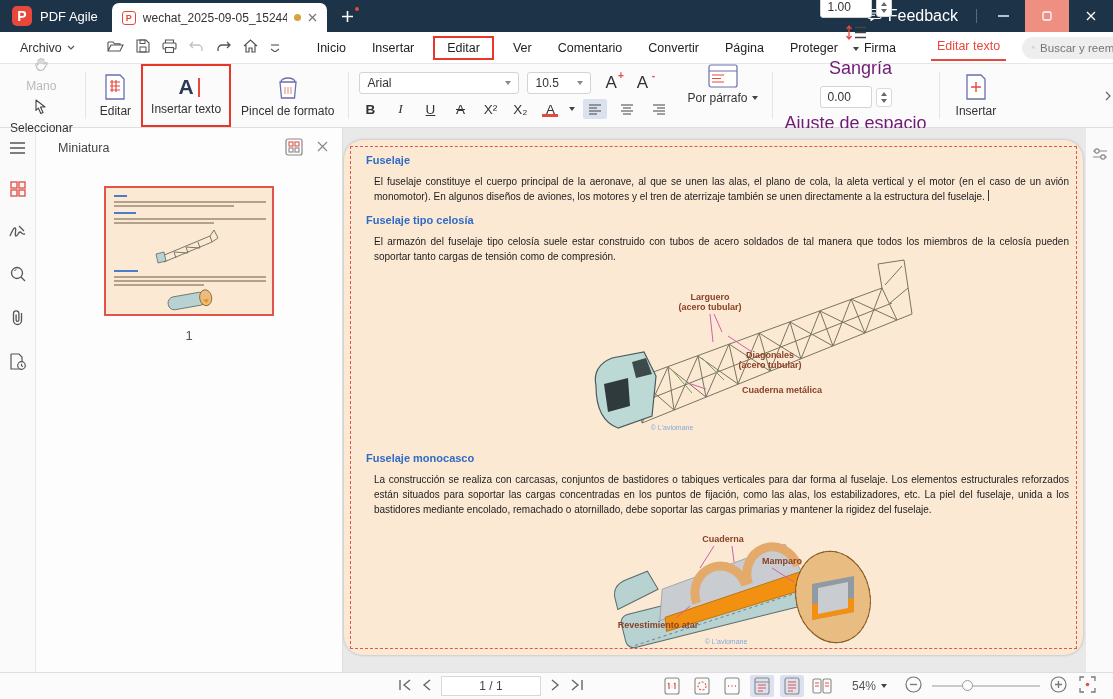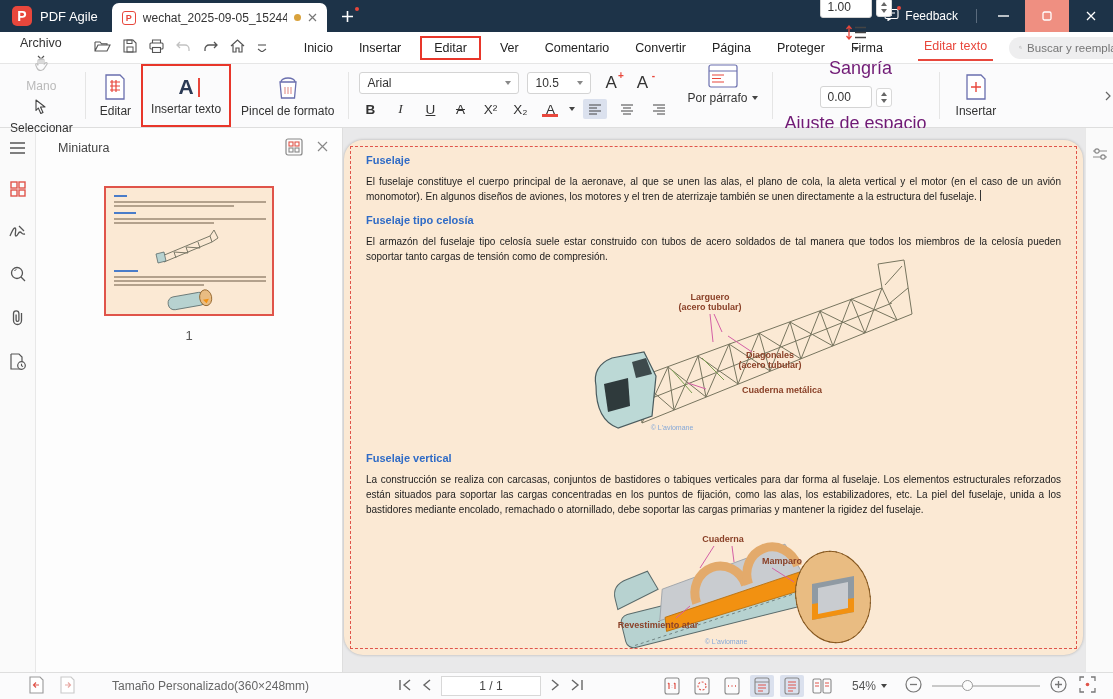--- a/index.html
+++ b/index.html
@@ -13,30 +13,30 @@
   .app-name { font-size:13px; }
   .tab { background:#fff; color:#333; margin-top:3px; border-radius:7px 7px 0 0; display:flex; align-items:center; gap:7px; padding:0 10px; width:215px; font-size:12px; }
   .tab-doc-icon { width:14px; height:14px; border:1.5px solid #e8473c; border-radius:3px; color:#e8473c; font-size:9px; font-weight:bold; display:flex; align-items:center; justify-content:center; }
   .tab-title { white-space:nowrap; overflow:hidden; flex:1; }
   .tab-dot { width:7px; height:7px; border-radius:50%; background:#d9a23c; }
   .tab-close svg, .newtab svg { display:block; }
   .newtab { position:relative; display:flex; align-items:center; padding:0 14px; }
   .newtab .reddot { position:absolute; top:7px; right:9px; width:4px; height:4px; border-radius:50%; background:#e8473c; }
   .tb-spacer { flex:1; }
   .tb-right { display:flex; align-items:center; }
-  .feedback { display:flex; align-items:center; gap:6px; font-size:12px; padding:0 14px; position:relative; }
+  .feedback { display:flex; align-items:center; gap:6px; font-size:16px; padding:0 14px; position:relative; }
   .fb-icon { position:relative; }
   .fb-icon .reddot { position:absolute; top:-2px; right:-2px; width:4px; height:4px; border-radius:50%; background:#e8473c; }
   .tb-sep { width:1px; height:14px; background:#5a6b7d; margin:0 4px; }
   .win-btn { width:44px; height:32px; display:flex; align-items:center; justify-content:center; }
   .win-max { background:#ef8f81; }
 
   
   .menubar { height:32px; background:#fff; border-bottom:1px solid #e6e6e6; display:flex; align-items:center; flex:0 0 32px; padding:0 8px; }
-  .archivo { display:flex; align-items:center; gap:5px; padding:0 12px; font-size:12.5px;flex-direction:column; }
+  .archivo { display:flex; align-items:center; gap:5px; padding:0 12px; font-size:12.5px; }
   .mb-sep { width:1px; height:16px; background:#e3e3e3; margin:0 6px; }
   .qat { display:flex; align-items:center; gap:12px; padding:0 8px; }
   .menu-items { display:flex; align-items:center; margin-left:16px; }
   .menu-item { padding:4px 2px; margin:0 11px; font-size:12.5px; color:#222; white-space:nowrap; }
   .menu-item.boxed { border:2px solid #e8362a; padding:3px 12px; margin:0 6px; }
   .editar-texto { color:#e8473c; padding:4px 6px 6px; margin:0 10px; border-bottom:2px solid #e8473c; font-size:12.5px; white-space:nowrap; }
   .search-box { display:flex; align-items:center; gap:5px; background:#eeeeef; border-radius:12px; height:22px; padding:0 10px; width:128px; margin-left:6px; }
   .search-box input { border:0; outline:0; background:transparent; width:100px; font-size:11.5px; color:#888; font-family:"Liberation Sans",sans-serif; }
 
   
@@ -85,21 +85,21 @@
   .thumb-wrap { display:flex; flex-direction:column; align-items:center; margin-top:18px; }
   .thumb { width:170px; height:130px; background:#fbe9d4; border:2px solid #e0544a; position:relative; }
   .thumb .tl { position:absolute; background:#b3a18c; height:1.5px; }
   .thumb .hl { position:absolute; background:#4a7cc9; height:2px; }
   .thumb-num { margin-top:12px; font-size:13px; color:#555; }
 
   .doc-area { flex:1; background:#e9e9ea; position:relative; overflow:hidden; }
   .page { position:absolute; left:1px; top:12px; width:739px; height:515px; background:#fbe9d4; box-shadow:0 0 3px rgba(0,0,0,.25);border-radius:19px; }
   .sel-border { position:absolute; left:6px; top:6px; right:6px; bottom:6px; border:1px dashed #e0544a; }
   .doc-h { position:absolute; color:#2f6bc6; font-weight:bold; font-size:11px; }
-  .doc-p { position:absolute; width:695px; font-size:10px; color:#1c1c1c; line-height:15px; text-align:justify; }
+  .doc-p { position:absolute; width:695px; font-size:10px; color:#1c1c1c; line-height:15px; text-align:justify;margin-left:8px; }
   .caret { display:inline-block; width:1px; height:11px; background:#333; vertical-align:-1px; margin-left:3px; }
   .right-rail { width:28px; background:#fafafa; border-left:1px solid #e8e8e8; display:flex; flex-direction:column; align-items:center; padding-top:18px; }
 
   
   .statusbar { height:27px; background:#fbfbfc; border-top:1px solid #dedede; position:relative; flex:0 0 27px; font-size:12px; color:#555; }
   .sb-left { position:absolute; left:28px; top:0; height:26px; display:flex; align-items:center; gap:14px; }
   .sb-size { margin-left:22px; white-space:nowrap; color:#666; }
   .sb-nav { position:absolute; left:398px; top:0; height:26px; display:flex; align-items:center; gap:10px; }
   .page-ind { width:100px; height:20px; border:1px solid #d8d8d8; background:#fff; text-align:center; font-size:12px; color:#444; font-family:"Liberation Sans",sans-serif; }
   .sb-views { position:absolute; left:660px; top:0; height:26px; display:flex; align-items:center; gap:6px; }
@@ -479,21 +479,21 @@
           <g font-family="Liberation Sans, sans-serif" font-size="9" font-weight="bold" fill="#8a4128" text-anchor="middle">
             <text x="128" y="42">Larguero</text>
             <text x="128" y="52">(acero tubular)</text>
             <text x="188" y="100">Diagonales</text>
             <text x="188" y="110">(acero tubular)</text>
             <text x="160" y="135" text-anchor="start">Cuaderna metálica</text>
           </g>
           <text x="90" y="172" font-family="Liberation Sans, sans-serif" font-size="7" fill="#85a8d8" text-anchor="middle">© L'aviomane</text>
         </svg>
 
-        <div class="doc-h" style="left:22px;top:312px;">Fuselaje vertical</div>
+        <div class="doc-h" style="left:22px;top:312px;">Fuselaje monocasco</div>
         <div class="doc-p" style="left:22px;top:332px;">La construcción se realiza con carcasas, conjuntos de bastidores o tabiques verticales para dar forma al fuselaje. Los elementos estructurales reforzados están situados para soportar las cargas concentradas en los puntos de fijación, como las alas, los estabilizadores, etc. La piel del fuselaje, unida a los bastidores mediante encolado, remachado o atornillado, debe soportar las cargas primarias y mantener la rigidez del fuselaje.</div>
 
         <svg width="310" height="140" viewBox="0 0 310 140" style="position:absolute;left:252px;top:372px;">
           <g transform="rotate(-14 130 85)">
             <rect x="22" y="78" width="216" height="34" rx="8" fill="#b7d2d0" stroke="#5a6b6b" stroke-width="1"></rect>
             <path d="M22,60 q0,-14 16,-16 l22,-3 l6,20 l-44,10 Z" fill="#b7d2d0" stroke="#5a6b6b" stroke-width="1"></path>
             <path d="M70,62 L200,48 L210,80 L60,92 Z" fill="#c9ccd0" stroke="#9aa0a6" stroke-width="0.8"></path>
             <path d="M66,90 L214,78 L216,96 L64,104 Z" fill="#f29111" stroke="#b86e0a" stroke-width="0.8"></path>
             <path d="M100,84 a26,28 0 0 1 52,-6" fill="none" stroke="#e3aa6b" stroke-width="9"></path>
             <path d="M155,78 a26,28 0 0 1 52,-6" fill="none" stroke="#e3aa6b" stroke-width="9"></path>
@@ -524,31 +524,20 @@
         <svg width="16" height="16" viewBox="0 0 16 16">
             <path d="M1,5 h14 M1,11 h14" stroke="#888" stroke-width="1.2"></path>
             <circle cx="5" cy="5" r="2.2" fill="#fafafa" stroke="#888" stroke-width="1.2"></circle>
             <circle cx="11" cy="11" r="2.2" fill="#fafafa" stroke="#888" stroke-width="1.2"></circle>
           </svg>
       </span>
     </div>
   </div>
 
   <div class="statusbar">
-    <div class="sb-left">
-      <span><svg width="17" height="18" viewBox="0 0 17 18">
-            <path d="M2,1 H12 L15,4 V17 H2 Z" fill="#fff" stroke="#999" stroke-width="1.1"></path>
-            <path d="M11,9 H6 M8,6.5 L5.5,9 L8,11.5" fill="none" stroke="#e0544a" stroke-width="1.2"></path>
-          </svg></span>
-      <span><svg width="17" height="18" viewBox="0 0 17 18">
-            <path d="M2,1 H12 L15,4 V17 H2 Z" fill="#fff" stroke="#c9c9c9" stroke-width="1.1"></path>
-            <path d="M6,9 H11 M9,6.5 L11.5,9 L9,11.5" fill="none" stroke="#e8a9a4" stroke-width="1.2"></path>
-          </svg></span>
-      <span class="sb-size">Tamaño Personalizado(360×248mm)</span>
-    </div>
     <div class="sb-nav">
       <span><svg width="14" height="12" viewBox="0 0 14 12">
             <path d="M2,1 V11 M12,1 L6,6 L12,11" fill="none" stroke="#666" stroke-width="1.4"></path>
           </svg></span>
       <span><svg width="9" height="12" viewBox="0 0 9 12">
             <path d="M8,1 L2,6 L8,11" fill="none" stroke="#666" stroke-width="1.4"></path>
           </svg></span>
       <input class="page-ind" value="1 / 1" style="">
       <span><svg width="9" height="12" viewBox="0 0 9 12">
             <path d="M1,1 L7,6 L1,11" fill="none" stroke="#666" stroke-width="1.4"></path>

